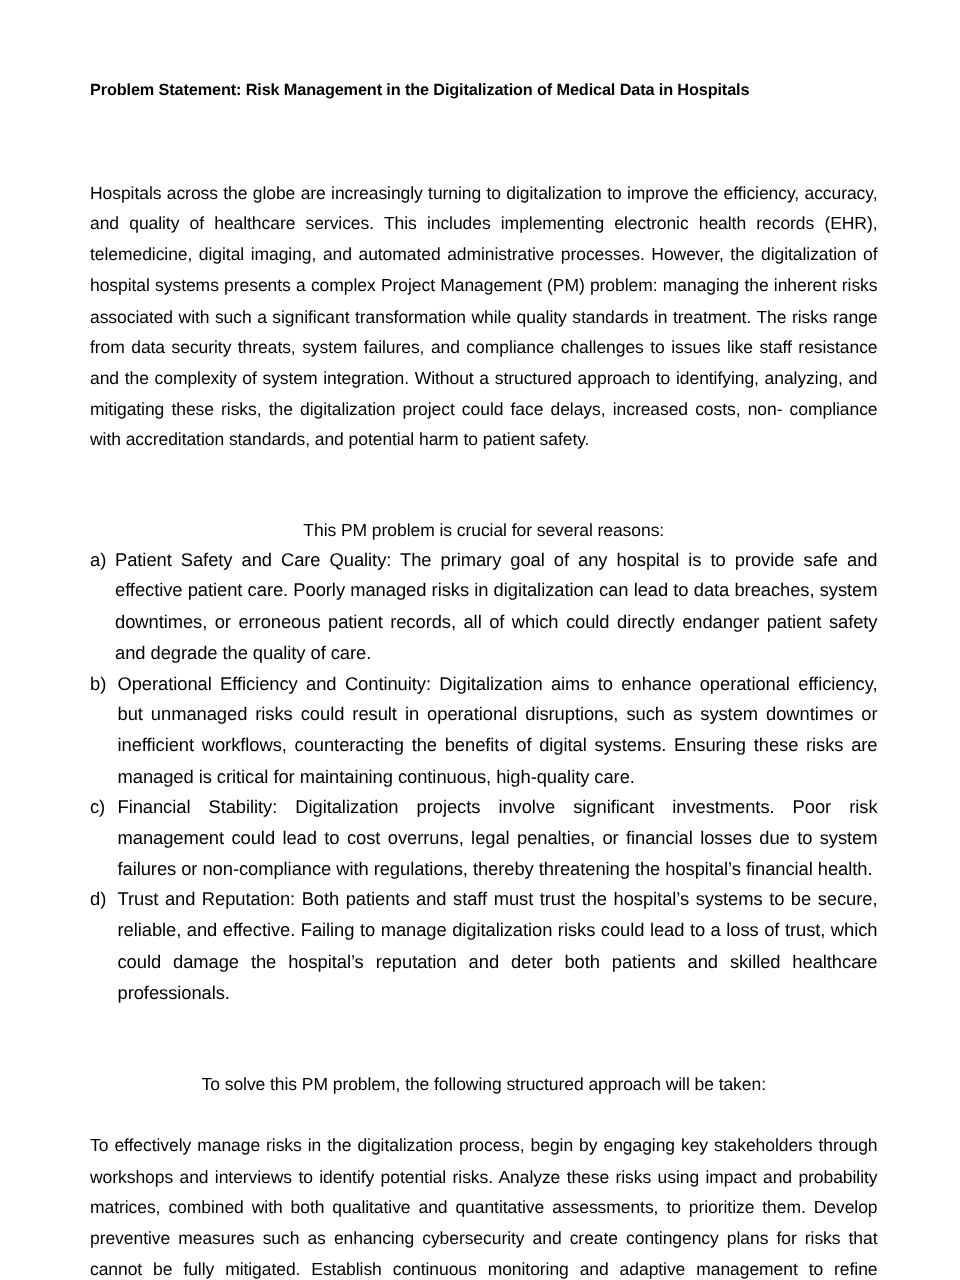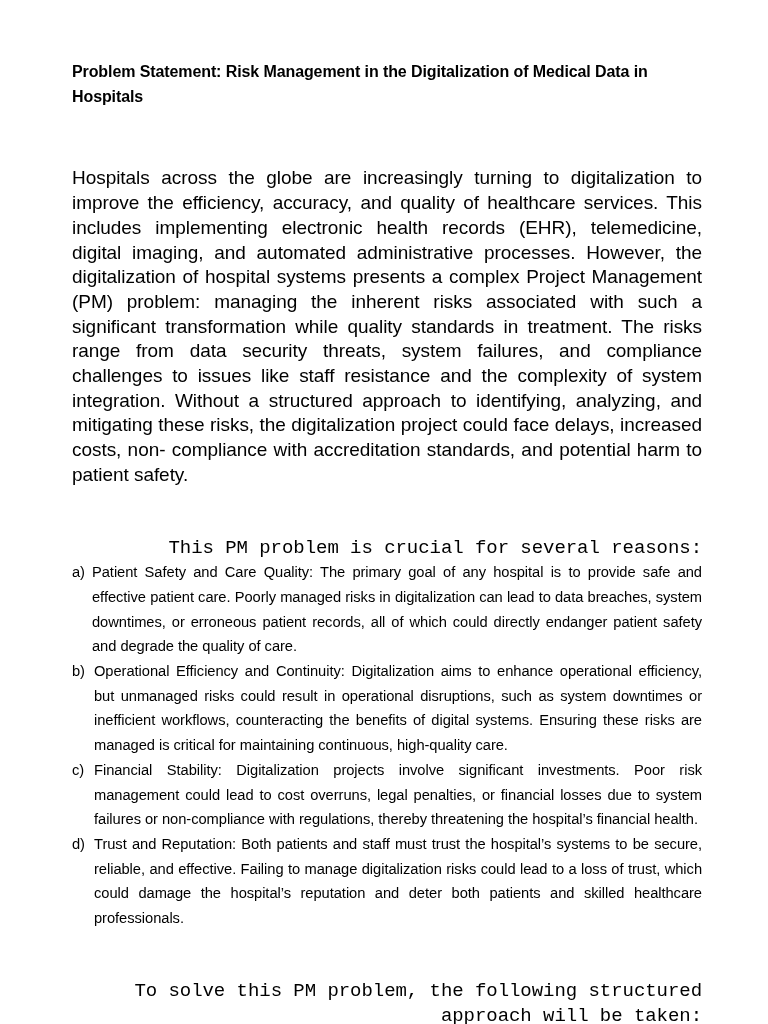--- a/index.html
+++ b/index.html
@@ -20,41 +20,40 @@
     height: 1024px;
     background: #ffffff;
     box-sizing: border-box;
     padding: 60px 66px 0 72px;
     overflow: hidden;
   }
   .doc-body {
     width: 630px;
   }
   .heading {
-    font-size: 16px;
+    font-size: 13px;
     font-weight: bold;
     line-height: 24.7px;
     letter-spacing: -0.1px;
     text-align: left;
     margin: 0;
   }
   .doc-title {
     margin-bottom: 0;
   }
   .para {
-    font-size: 19px;
+    font-size: 14px;
     line-height: 24.7px;
     text-align: justify;
     text-justify: inter-word;
     margin: 0;
     letter-spacing: -0.05px;
   }
   .para-left {
-    text-align: right;
-    font-family: Liberation Mono, monospace;
+    text-align: center;
   }
   .spacer-lg { height: 33px; }
   .spacer-md { height: 24px; }
   .list {
     margin: 0;
     padding: 0;
     list-style: none;
   }
   .list-item {
     position: relative;

